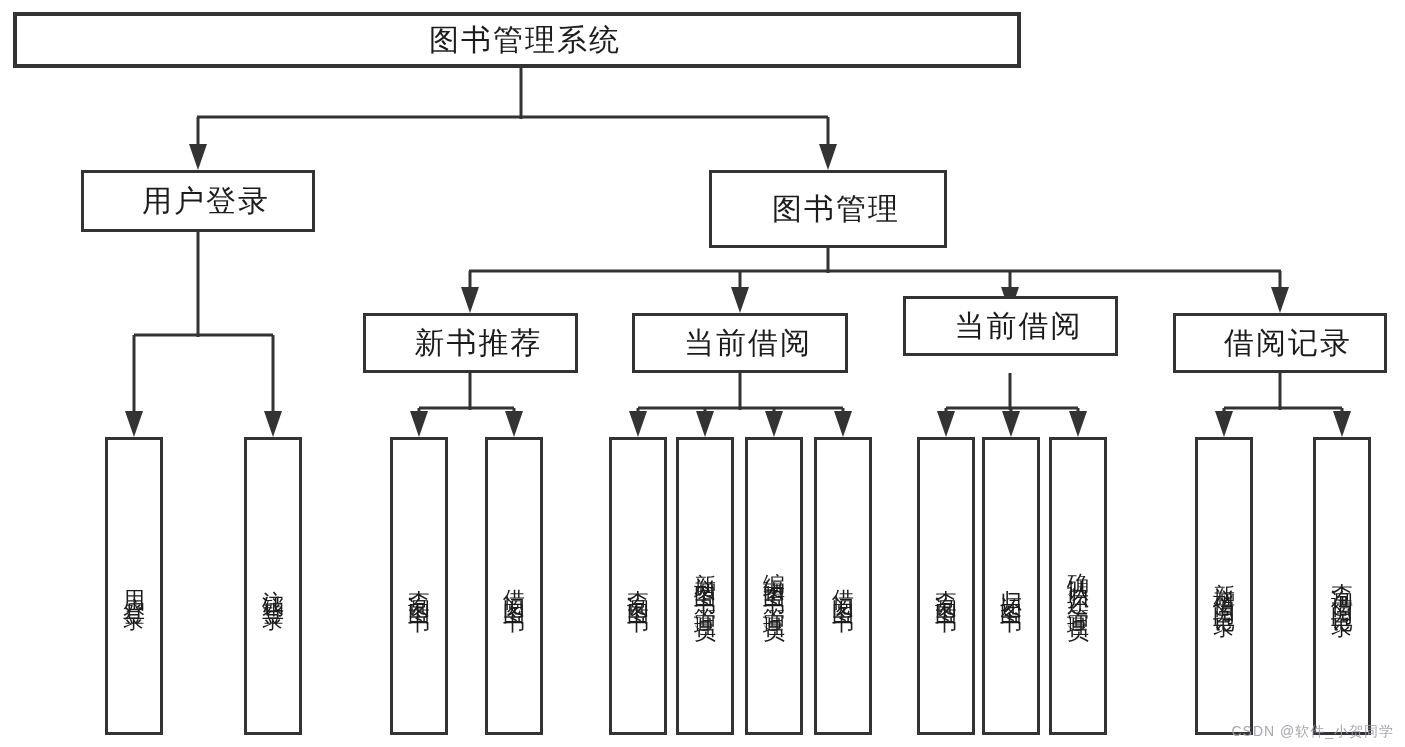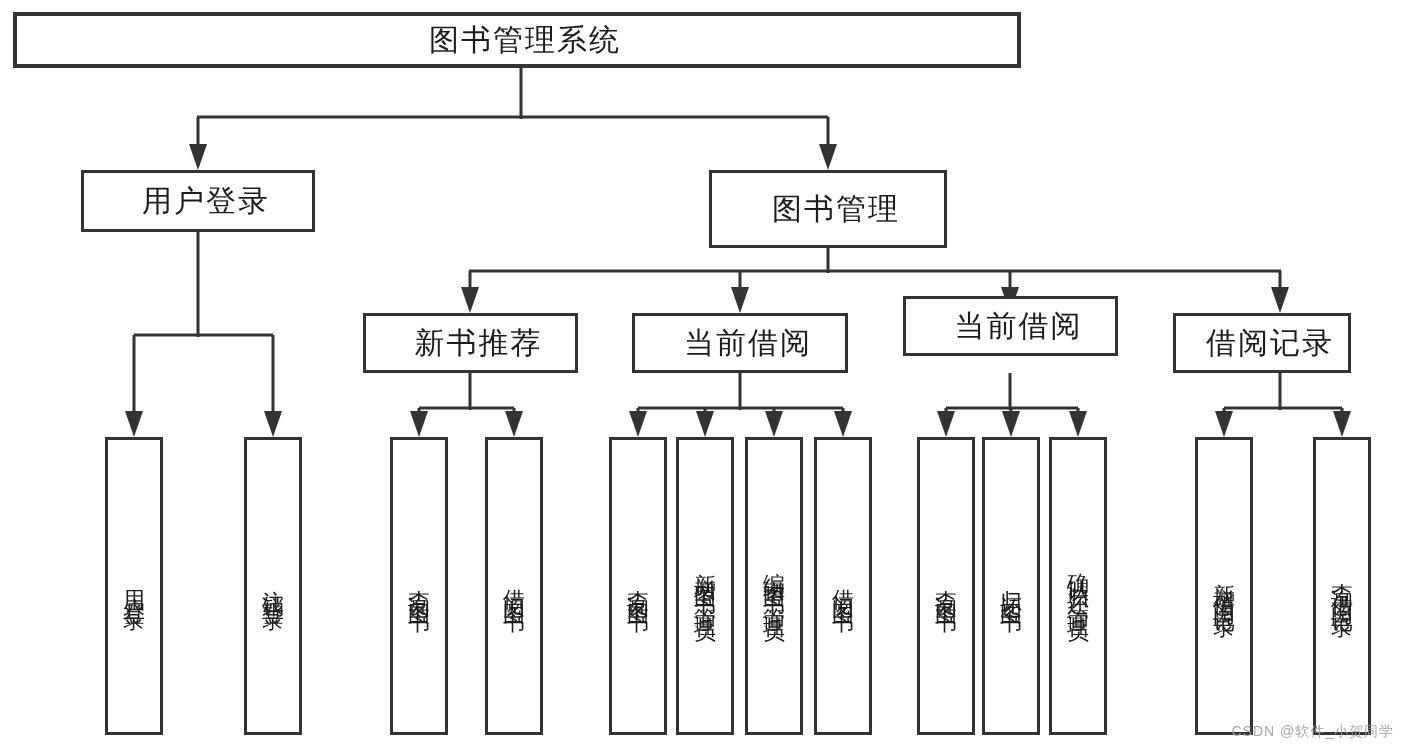--- a/index.html
+++ b/index.html
@@ -142,21 +142,21 @@
   </svg>
 
   <div class="box hbox root">图书管理系统</div>
 
   <div class="box hbox" style="left:81px; top:170px; width:234px; height:62px;">用户登录</div>
   <div class="box hbox" style="left:709px; top:170px; width:238px; height:78px;">图书管理</div>
 
   <div class="box hbox" style="left:363px; top:313px; width:215px; height:60px;">新书推荐</div>
   <div class="box hbox" style="left:632px; top:313px; width:216px; height:60px;">当前借阅</div>
   <div class="box hbox" style="left:903px; top:296px; width:215px; height:60px;">当前借阅</div>
-  <div class="box hbox" style="left:1173px; top:313px; width:178px; height:60px;">借阅记录</div>
+  <div class="box hbox" style="left:1173px; top:313px; width:214px; height:60px;">借阅记录</div>
 
   <div class="box vbox" style="left:105px;">用户登录</div>
   <div class="box vbox" style="left:244px;">注销登录</div>
 
   <div class="box vbox" style="left:390px;">查询图书</div>
   <div class="box vbox" style="left:485px;">借阅图书</div>
 
   <div class="box vbox" style="left:609px;">查询图书</div>
   <div class="box vbox" style="left:676px;">新增图书（管理员）</div>
   <div class="box vbox" style="left:745px;">编辑图书（管理员）</div>

